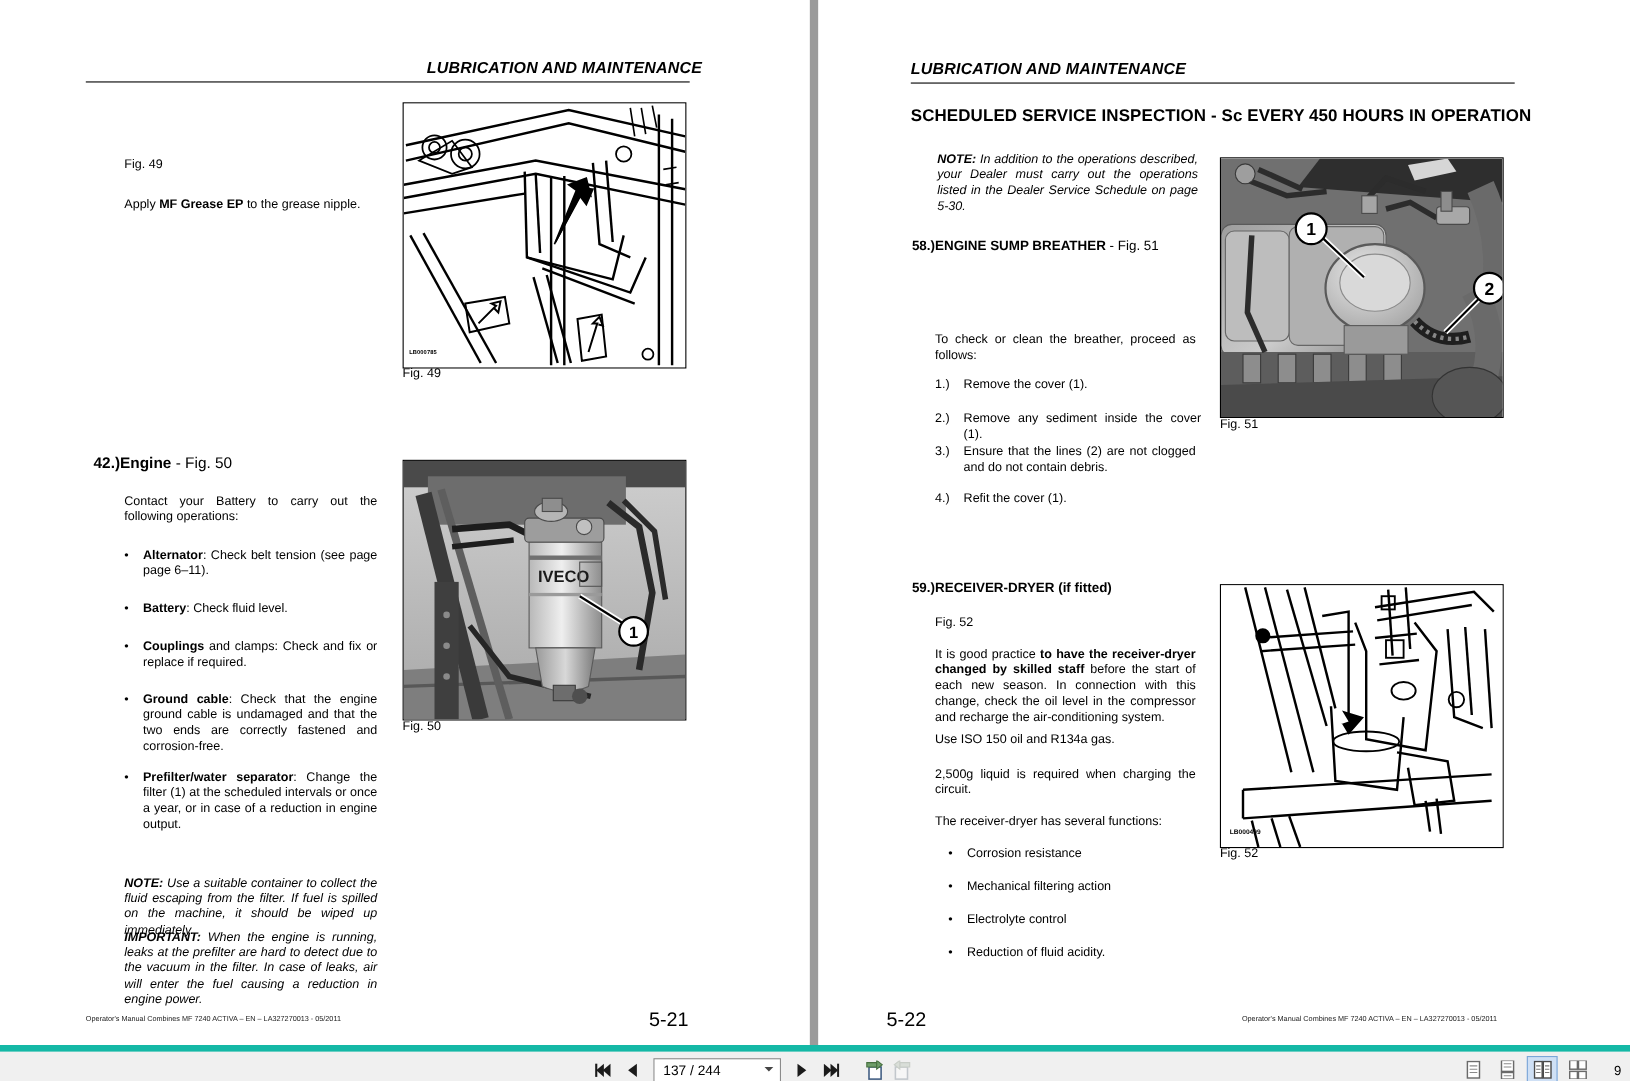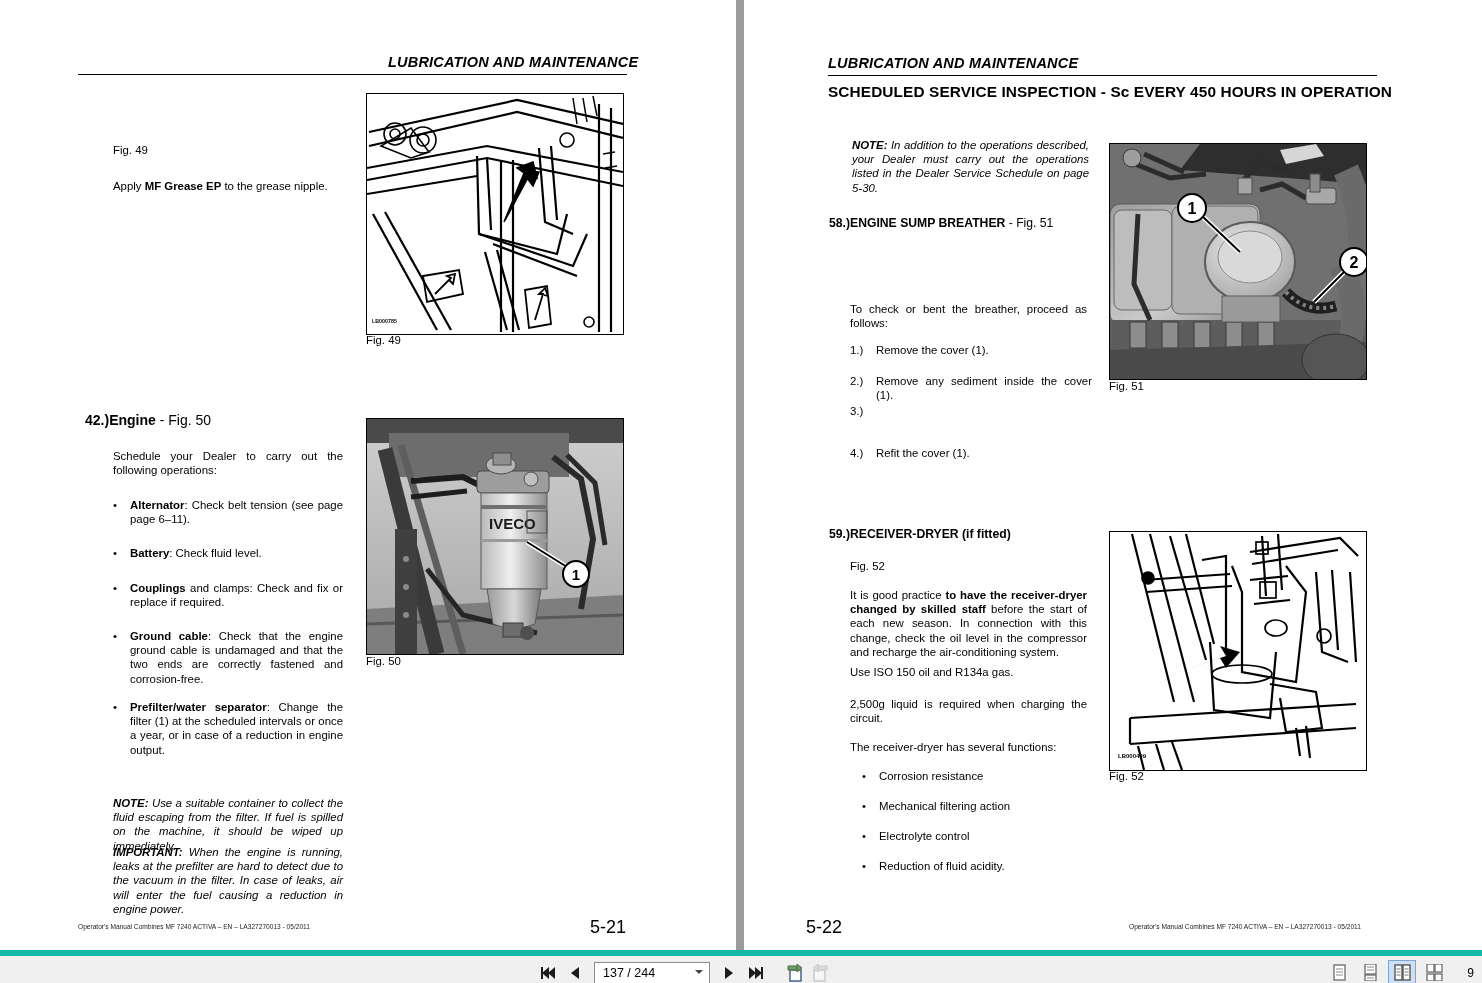--- a/index.html
+++ b/index.html
@@ -162,21 +162,21 @@
           </g>
         </svg>
       </div>
       <div class="figcode" style="left:372px; top:318px;">LB000785</div>
       <div class="figcap" style="left:366px; top:334px;">Fig. 49</div>
 
       <div class="sec-head" style="left:85px; top:413px; width:260px; font-size:14px;">
         <span class="sec-num">42.)</span><span>Engine</span><span style="font-weight:normal"> - Fig. 50</span>
       </div>
 
-      <div class="tx just" style="left:113px; top:449px; width:230px;">Schedule your Dealer to carry out the following operations:</div>
+      <div class="tx just" style="left:113px; top:449px; width:230px;">Contact your Battery to carry out the following operations:</div>
 
       <div class="bul" style="left:113px; top:498px; width:230px;">
         <span class="dot">•</span>
         <span class="btxt"><b class="bld">Alternator</b><span>: Check belt tension (see page page 6–11).</span></span>
       </div>
 
       <div class="bul" style="left:113px; top:546px; width:230px;">
         <span class="dot">•</span>
         <span class="btxt"><b class="bld">Battery</b><span>: Check fluid level.</span></span>
       </div>
@@ -268,43 +268,44 @@
 
       <div class="pgnum" style="left:590px; top:917px;">5-21</div>
       <div class="footer" style="left:78px; top:923px;">Operator's Manual Combines MF 7240 ACTIVA – EN – LA327270013 - 05/2011</div>
     </div>
 
     <div class="page page-right">
 
       <div class="hdr" style="left:84px; top:55px;">LUBRICATION AND MAINTENANCE</div>
       <div class="hdr-rule" style="left:84px; top:75px; width:549px;"></div>
 
-      <div class="big-head" style="left:84px; top:83px;">SCHEDULED SERVICE INSPECTION - Sc EVERY 450 HOURS IN OPERATION</div>
+      <div class="big-head" style="left:84px; top:97px;">SCHEDULED SERVICE INSPECTION - Sc EVERY 450 HOURS IN OPERATION</div>
 
       <div class="tx just ital" style="left:108px; top:138px; width:237px;">
         <b class="bld">NOTE:</b><span> In addition to the operations described, your Dealer must carry out the operations listed in the Dealer Service Schedule on page 5-30.</span>
       </div>
 
       <div class="sec-head" style="left:85px; top:216px; width:280px; font-size:12.2px;">
         <span class="sec-num">58.)</span><span>ENGINE SUMP BREATHER</span><span style="font-weight:normal"> - Fig. 51</span>
       </div>
 
 
-      <div class="tx just" style="left:106px; top:302px; width:237px;">To check or bent the breather, proceed as follows:</div>
+      <div class="tx just" style="left:106px; top:302px; width:237px;">To check or clean the breather, proceed as follows:</div>
 
       <div class="stp" style="left:106px; top:343px; width:237px;">
         <span class="snum">1.)</span>
         <span class="stxt">Remove the cover (1).</span>
       </div>
       <div class="stp" style="left:106px; top:374px; width:242px;">
         <span class="snum">2.)</span>
         <span class="stxt">Remove any sediment inside the cover (1).</span>
       </div>
       <div class="stp" style="left:106px; top:404px; width:237px;">
         <span class="snum">3.)</span>
+        <span class="stxt">Ensure that the lines (2) are not clogged and do not contain debris.</span>
       </div>
       <div class="stp" style="left:106px; top:446px; width:237px;">
         <span class="snum">4.)</span>
         <span class="stxt">Refit the cover (1).</span>
       </div>
 
       <div class="figbox" style="left:365px; top:143px; width:256px; height:235px;">
         <svg width="256" height="235" viewBox="0 0 256 235">
           <defs>
             <linearGradient id="eng51" x1="0" y1="0" x2="1" y2="1">

